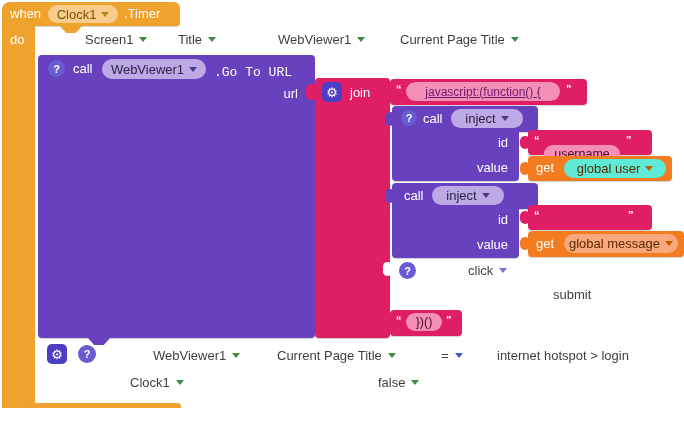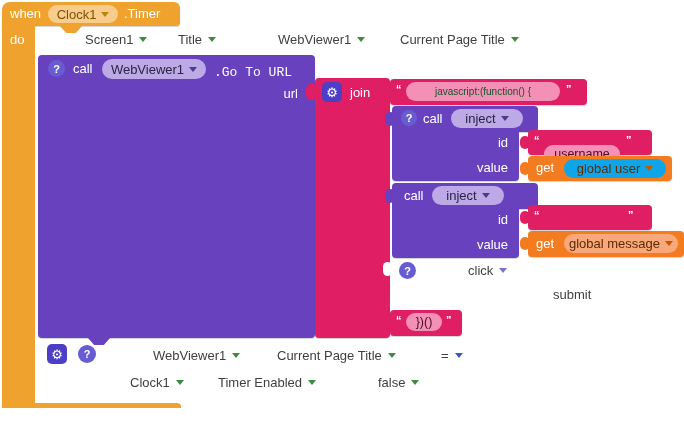--- a/index.html
+++ b/index.html
@@ -84,21 +84,21 @@
 
   <div class="plug pink" style="left:306px;top:84px;width:12px;height:16px;"></div>
   <div class="blk pink" style="left:315px;top:78px;width:75px;height:260px;"></div>
   <div class="icon-gear" style="left:322px;top:82px;width:20px;height:20px;"></div>
   <span class="abs wlabel" style="left:350px;top:85px;">join</span>
 
   <div class="plug pink" style="left:382px;top:85px;width:10px;height:14px;"></div>
   <div class="blk pink" style="left:390px;top:79px;width:197px;height:26px;"></div>
   <span class="quote" style="left:396px;top:84px;">“</span>
   <div class="pill" style="left:406px;top:82px;width:154px;height:19px;background:#F48FB5;">
-    <span style="color:#14532d;font-size:10px;">javascript:(function() {</span>
+    <span style="color:#701a75;font-size:12px;text-decoration:underline;">javascript:(function() {</span>
   </div>
   <span class="quote" style="left:566px;top:84px;">”</span>
 
   <div class="plug purple" style="left:385px;top:112px;width:10px;height:14px;"></div>
   <div class="blk purple" style="left:392px;top:106px;width:146px;height:26px;border-radius:4px 4px 4px 0;"></div>
   <div class="blk purple" style="left:392px;top:128px;width:127px;height:53px;border-radius:0 0 4px 4px;"></div>
   <div class="icon-q" style="left:401px;top:110px;width:16px;height:16px;"></div>
   <span class="abs wlabel" style="left:423px;top:111px;">call</span>
   <div class="pill" style="left:451px;top:109px;width:72px;height:19px;background:#BCA9E6;">
     <span style="color:#2A2344;">inject</span>
@@ -111,21 +111,21 @@
   <div class="blk pink" style="left:528px;top:130px;width:124px;height:25px;"></div>
   <span class="quote" style="left:534px;top:135px;">“</span>
   <div class="pill" style="left:544px;top:133px;width:76px;height:18px;background:#F48FB5;margin-top:12px;">
     <span style="color:#470E27;font-size:12.5px;">username</span>
   </div>
   <span class="quote" style="left:626px;top:135px;">”</span>
 
   <div class="plug getorange" style="left:520px;top:162px;width:10px;height:13px;"></div>
   <div class="blk getorange" style="left:528px;top:156px;width:144px;height:25px;"></div>
   <span class="abs wlabel" style="left:536px;top:160px;">get</span>
-  <div class="pill" style="left:564px;top:159px;width:102px;height:19px;background:#0ea5e9;">
+  <div class="pill" style="left:564px;top:159px;width:102px;height:19px;background:#5eead4;">
     <span style="color:#5C2B00;">global user</span>
     <i class="arr rust"></i>
   </div>
 
   <div class="plug purple" style="left:385px;top:189px;width:10px;height:14px;"></div>
   <div class="blk purple" style="left:392px;top:183px;width:146px;height:26px;border-radius:4px 4px 4px 0;"></div>
   <div class="blk purple" style="left:392px;top:205px;width:127px;height:53px;border-radius:0 0 4px 4px;"></div>
   <span class="abs wlabel" style="left:404px;top:188px;">call</span>
   <div class="pill" style="left:432px;top:186px;width:72px;height:19px;background:#BCA9E6;">
     <span style="color:#2A2344;">inject</span>
@@ -171,27 +171,24 @@
     <i class="arr"></i>
   </div>
   <div class="drop" style="left:277px;top:348px;">
     <span>Current Page Title</span>
     <i class="arr"></i>
   </div>
   <div class="drop" style="left:441px;top:348px;">
     <span>=</span>
     <i class="arr blue"></i>
   </div>
+  <span class="abs dlabel" style="left:497px;top:348px;">internet hotspot &gt; login</span>
 
   <div class="drop" style="left:130px;top:375px;">
     <span>Clock1</span>
-    <i class="arr"></i>
-  </div>
-  <div class="drop" style="left:218px;top:375px;">
-    <span>Timer Enabled</span>
     <i class="arr"></i>
   </div>
   <div class="drop" style="left:378px;top:375px;">
     <span>false</span>
     <i class="arr"></i>
   </div>
 
 </div>
 
 </body></html>

